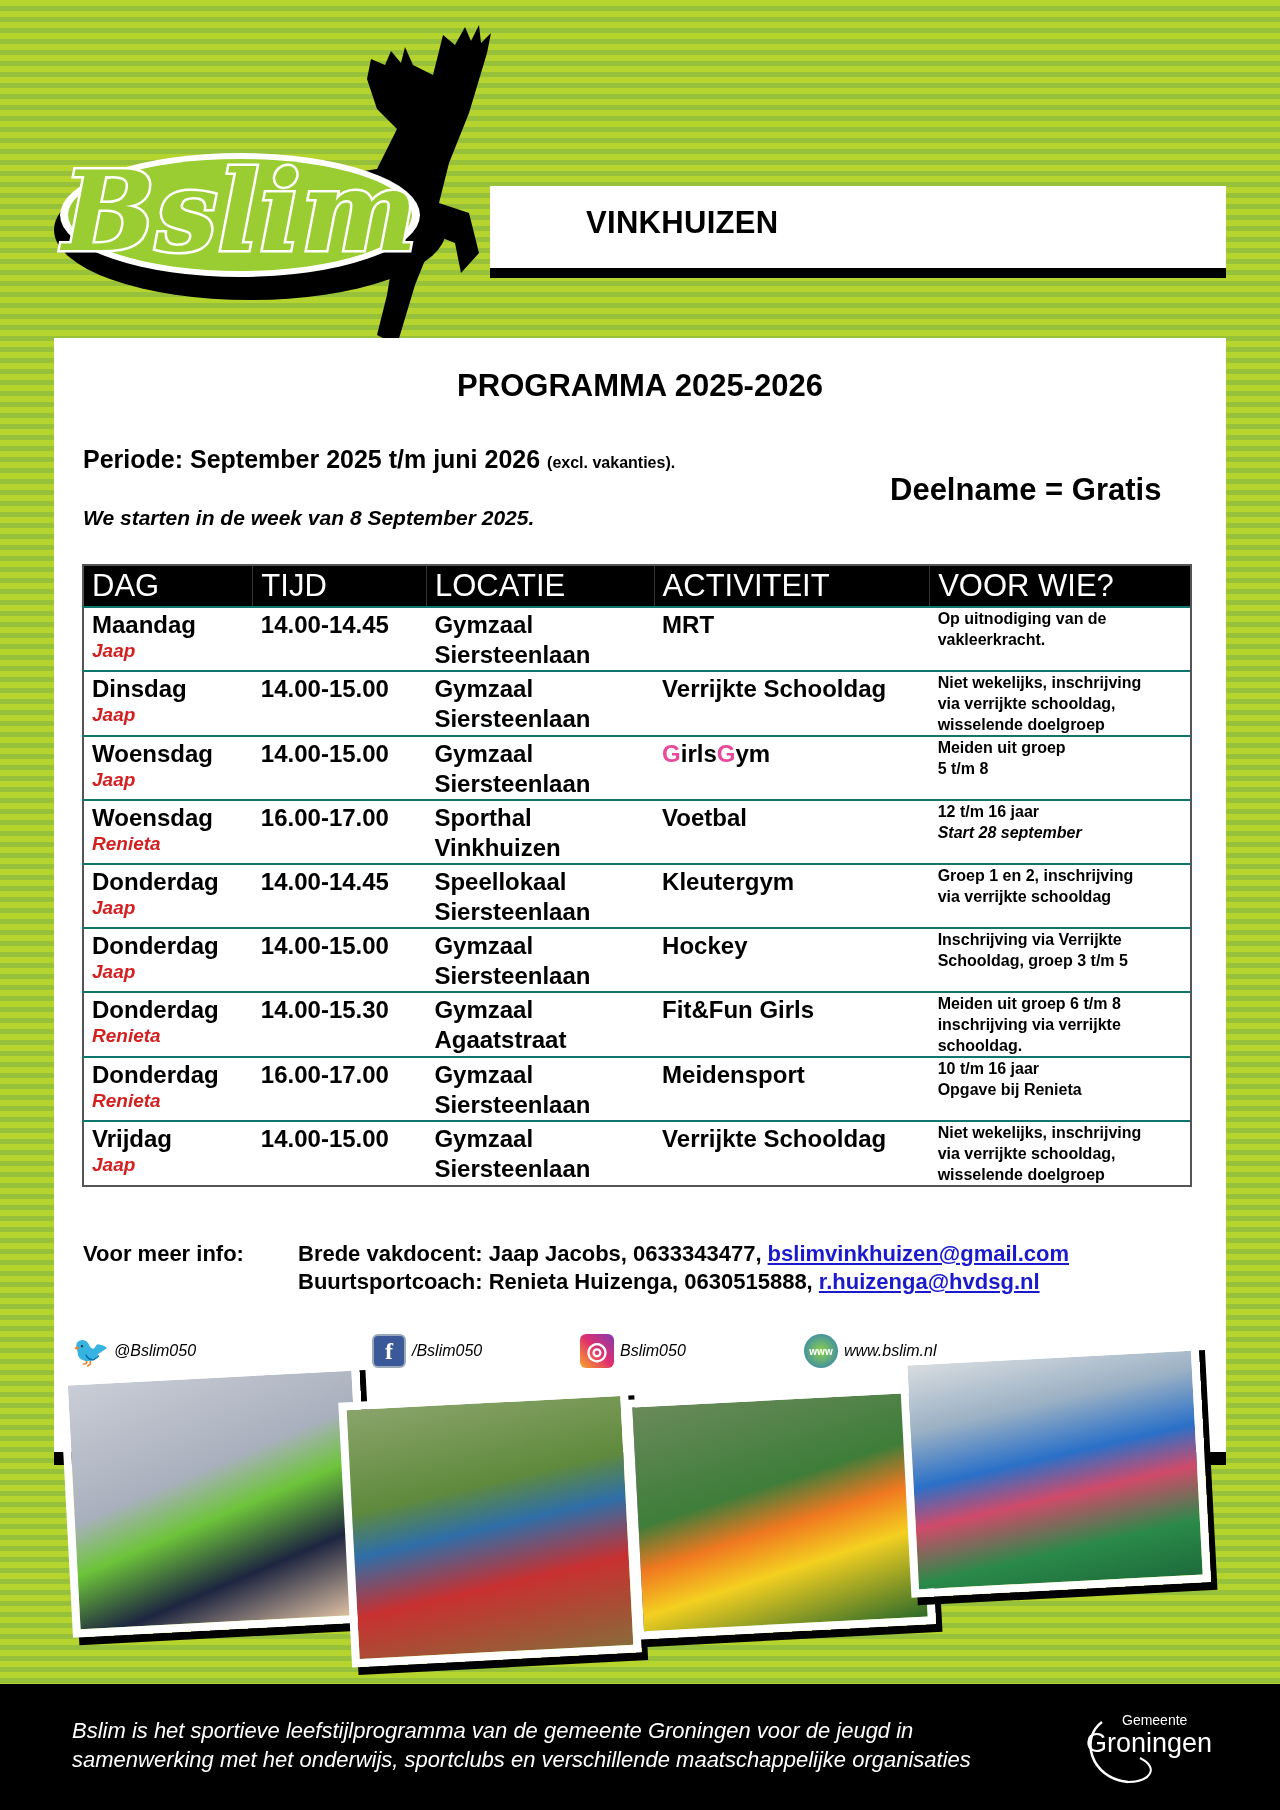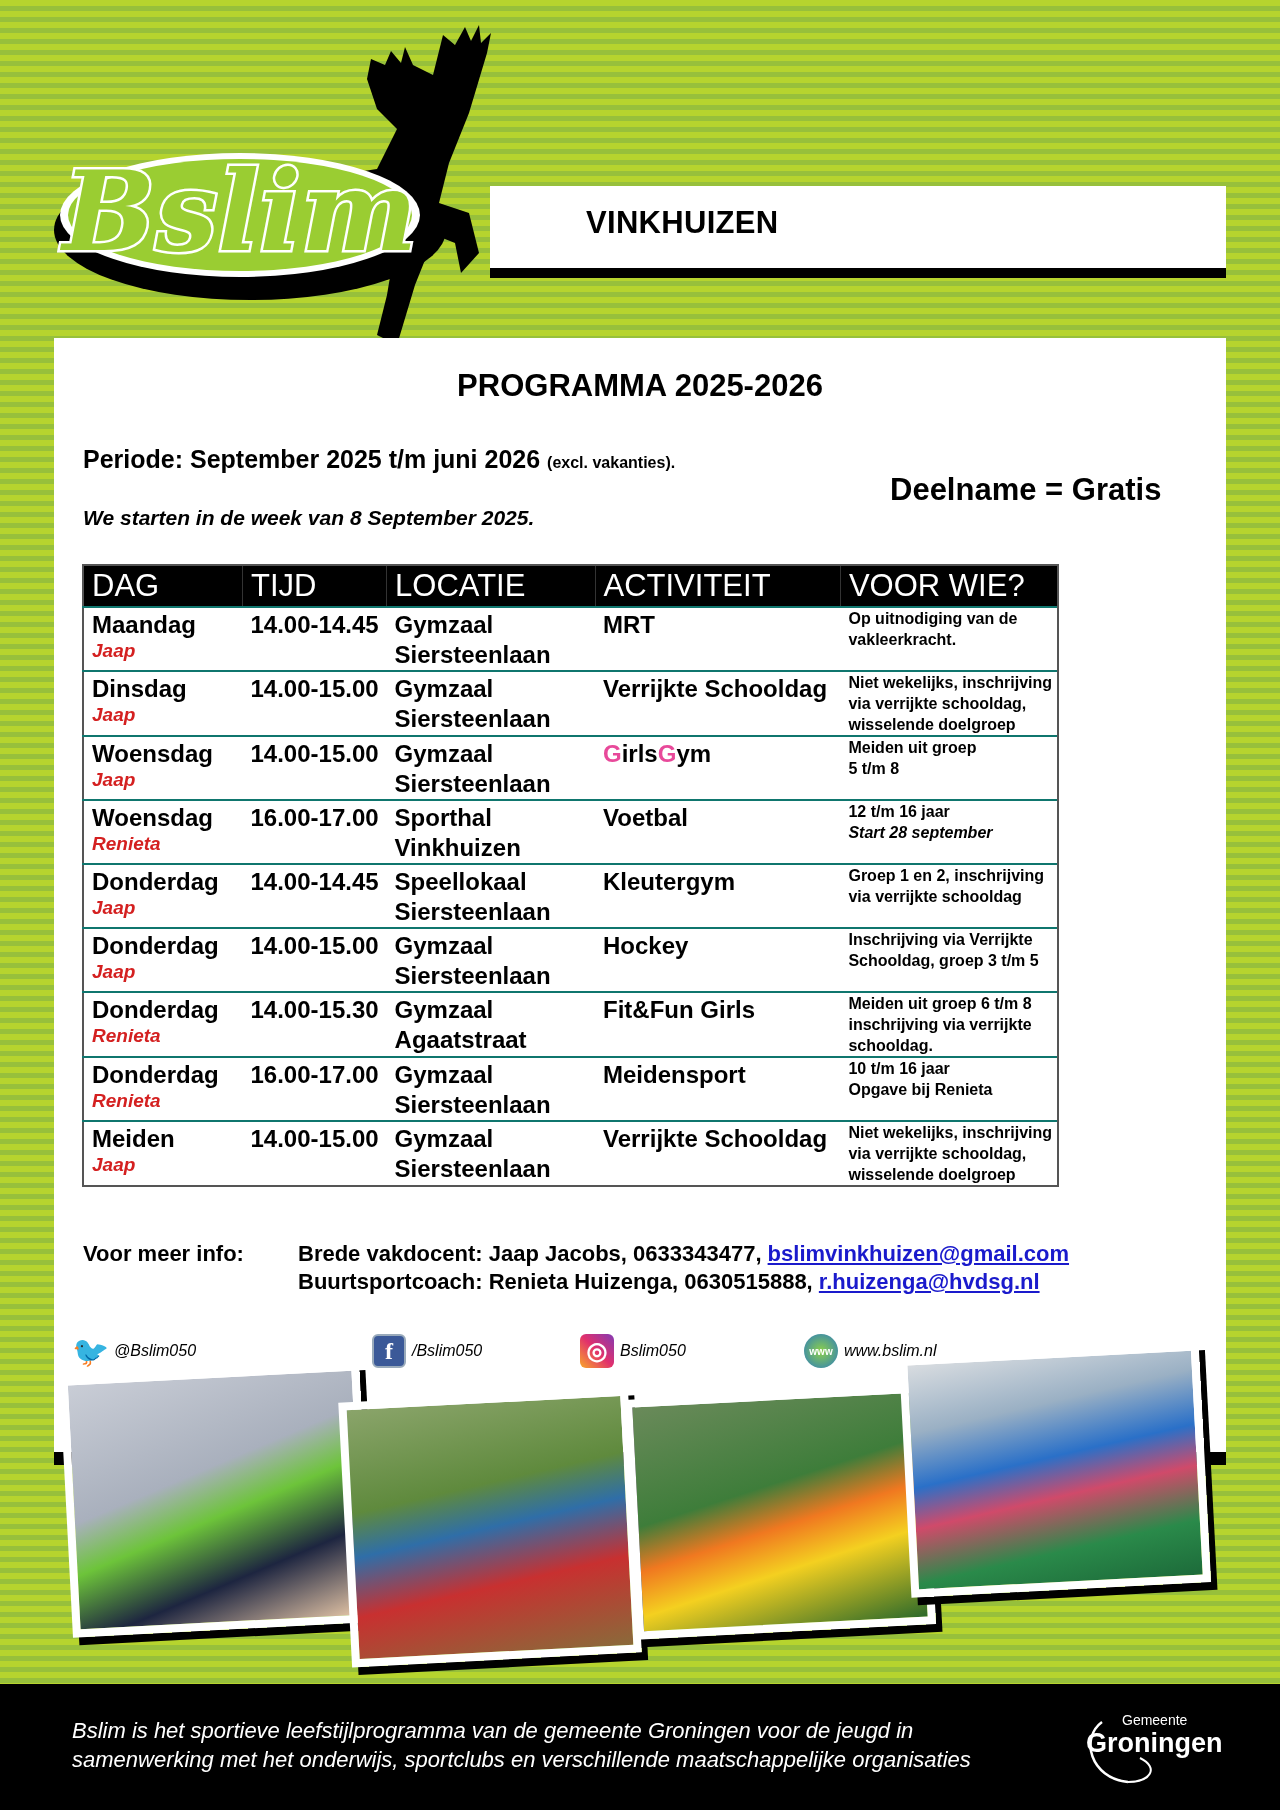--- a/index.html
+++ b/index.html
@@ -28,21 +28,21 @@
   .panel { left: 54px; top: 338px; width: 1172px; height: 1114px; background: #fff; }
   .panel-shadow { left: 54px; top: 1452px; width: 1172px; height: 13px; background: #000; }
 
   .prog-title { left: 0; width: 1280px; top: 368px; text-align: center; font-size: 31px; font-weight: bold; }
   .periode { left: 83px; top: 445px; font-size: 25px; font-weight: bold; }
   .periode small { font-size: 16px; font-weight: bold; }
   .deelname { left: 890px; top: 440px; font-size: 31px; font-weight: bold; margin-top: 32px; }
   .start-line { left: 83px; top: 506px; font-size: 21px; font-weight: bold; font-style: italic; }
 
   
-  .schedule { left: 82px; top: 564px; width: 977px; border-collapse: collapse; border: 2px solid #555; }
+  .schedule { left: 82px; top: 564px; width: 1110px; border-collapse: collapse; border: 2px solid #555; }
   .schedule th {
     background: #000; color: #fff; font-weight: normal; font-size: 31px; text-align: left;
     height: 40px; padding: 0 0 0 8px; line-height: 40px; border-right: 1px solid #333;
   }
   .schedule td {
     vertical-align: top; border-top: 2px solid #0f766e; height: 64px; padding: 2px 0 0 8px;
     font-size: 24px; font-weight: bold; line-height: 30px; margin-top: 16px;
   }
   .schedule td.who { font-size: 16px; line-height: 21px; padding-top: 0; border-right: 2px solid #555; }
   .schedule .trainer { display: block; color: #d42020; font-size: 19px; font-weight: bold; font-style: italic; line-height: 22px; }
@@ -219,21 +219,21 @@
           <div>Siersteenlaan</div>
         </td>
       <td>Meidensport</td>
       <td class="who">
           <div>10 t/m 16 jaar</div>
           <div>Opgave bij Renieta</div>
           <div></div>
         </td>
     </tr>
     <tr>
-      <td><span>Meiden</span><span class="trainer">Jaap</span></td>
+      <td><span>Vrijdag</span><span class="trainer">Jaap</span></td>
       <td>14.00-15.00</td>
       <td>
           <div>Gymzaal</div>
           <div>Siersteenlaan</div>
         </td>
       <td>Verrijkte Schooldag</td>
       <td class="who">
           <div>Niet wekelijks, inschrijving</div>
           <div>via verrijkte schooldag,</div>
           <div>wisselende doelgroep</div>
@@ -276,14 +276,14 @@
 <div class="abs footer-text">
   <div>Bslim is het sportieve leefstijlprogramma van de gemeente Groningen voor de jeugd in</div>
   <div>samenwerking met het onderwijs, sportclubs en verschillende maatschappelijke organisaties</div>
 </div>
 <div class="abs gem-logo">
   <svg width="150" height="80" viewBox="0 0 150 80">
     <path d="M22 14 C 0 30, 10 70, 48 74" stroke="#fff" stroke-width="2.5" fill="none"></path>
     <path d="M60 50 C 80 60, 70 74, 48 74" stroke="#fff" stroke-width="2" fill="none"></path>
   </svg>
   <div class="abs" style="left:42px;top:4px;font-size:14px;">Gemeente</div>
-  <div class="abs" style="left:6px;top:20px;font-size:27px;font-weight:bold;">Groningen</div>
+  <div class="abs" style="left:6px;top:20px;font-size:27px;font-weight:normal;">Groningen</div>
 </div>
 
 </body></html>

